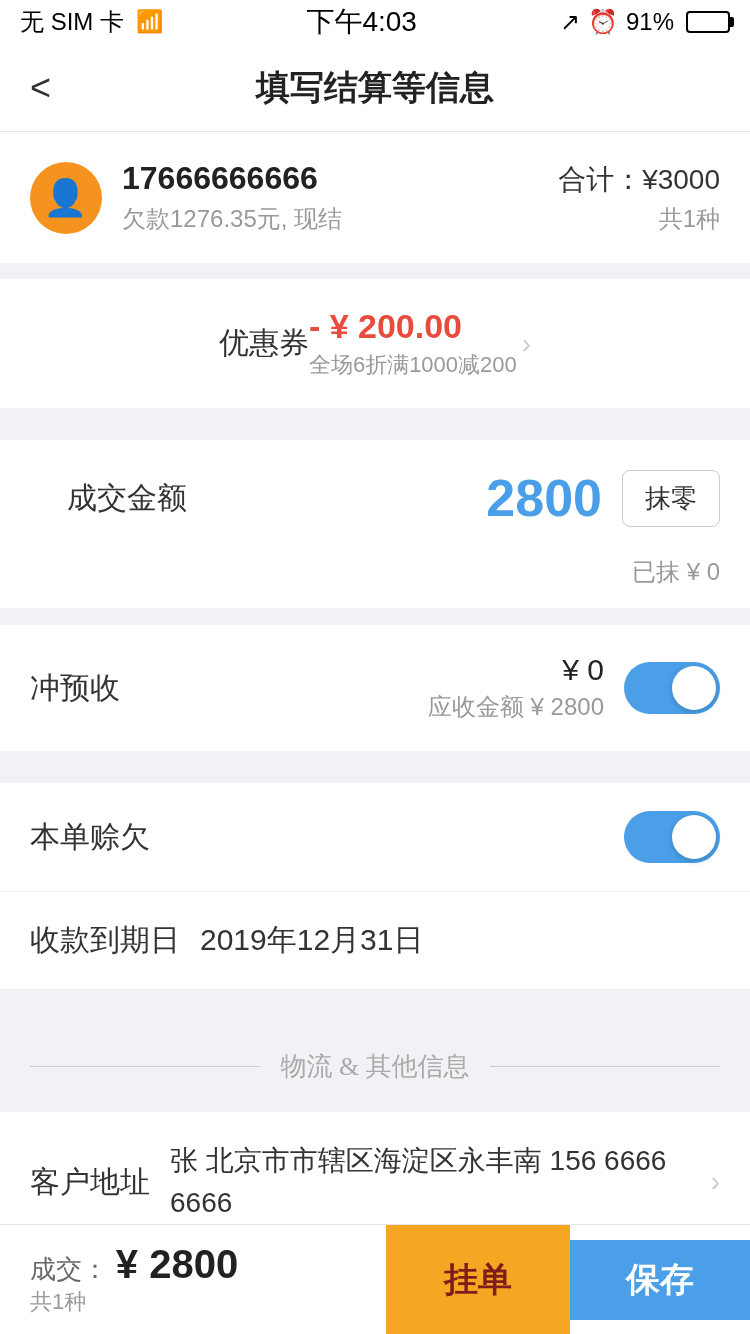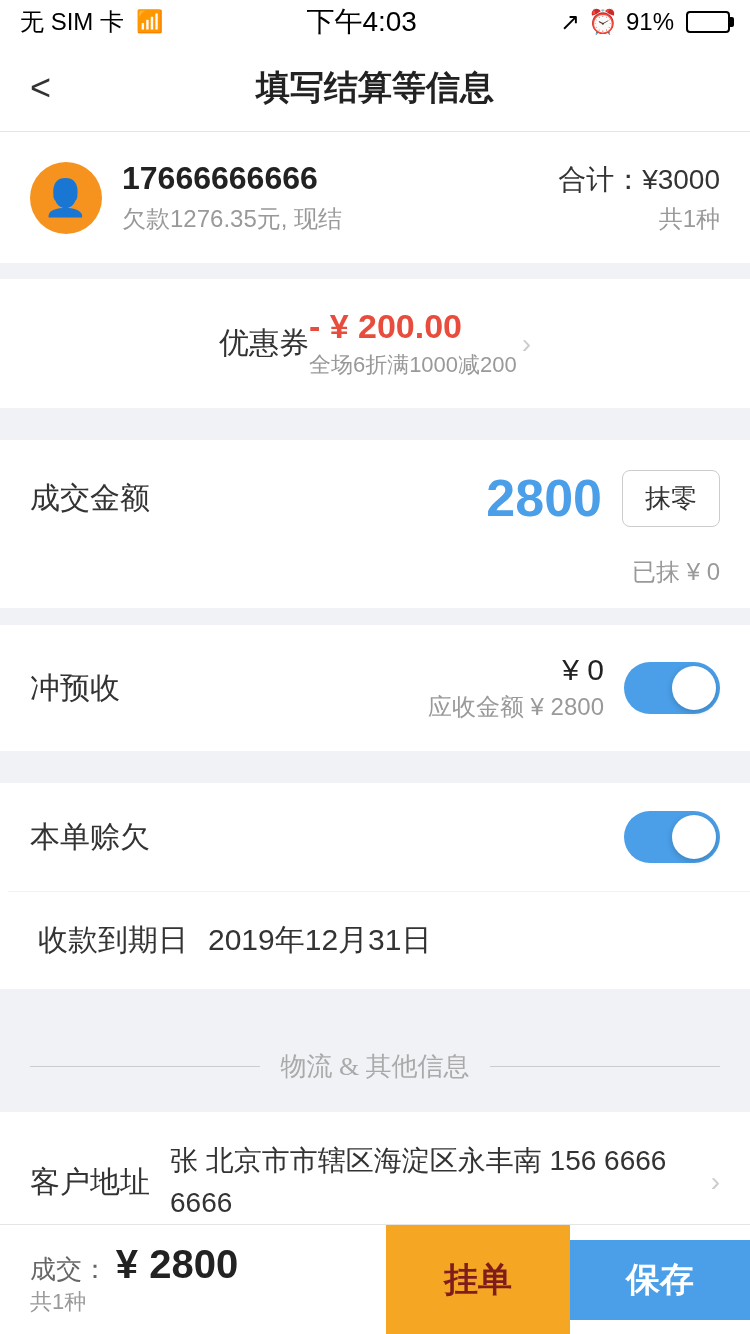--- a/index.html
+++ b/index.html
@@ -129,21 +129,21 @@
       margin-bottom: 16px;
     }
 
     
     .amount-row {
       padding: 28px 30px;
       display: flex;
       align-items: center;
       justify-content: space-between;
     }
-    .amount-label { font-size: 30px; color: #333; }
+    .amount-label { font-size: 30px; color: #333; margin-left: 37px; }
     .amount-right { display: flex; align-items: center; gap: 20px; justify-content: flex-end; }
     .amount-value { font-size: 52px; font-weight: 700; color: #4a9fe8; }
     .round-btn {
       border: 1px solid #ccc;
       border-radius: 8px;
       padding: 10px 22px;
       font-size: 26px;
       color: #333;
       cursor: pointer;
       background: #fff;
@@ -192,21 +192,20 @@
     }
     .debt-label { font-size: 30px; color: #333; }
 
     
     .due-row {
       padding: 28px 30px;
       display: flex;
       align-items: flex-start;
       gap: 20px;
       border-top: 1px solid #f0f2f5;
-      margin-left: 8px;
     }
     .due-label { font-size: 30px; color: #333; }
     .due-value { font-size: 30px; color: #333; }
 
     
     .section-divider {
       padding: 28px 30px;
       text-align: center;
       display: flex;
       align-items: center;

